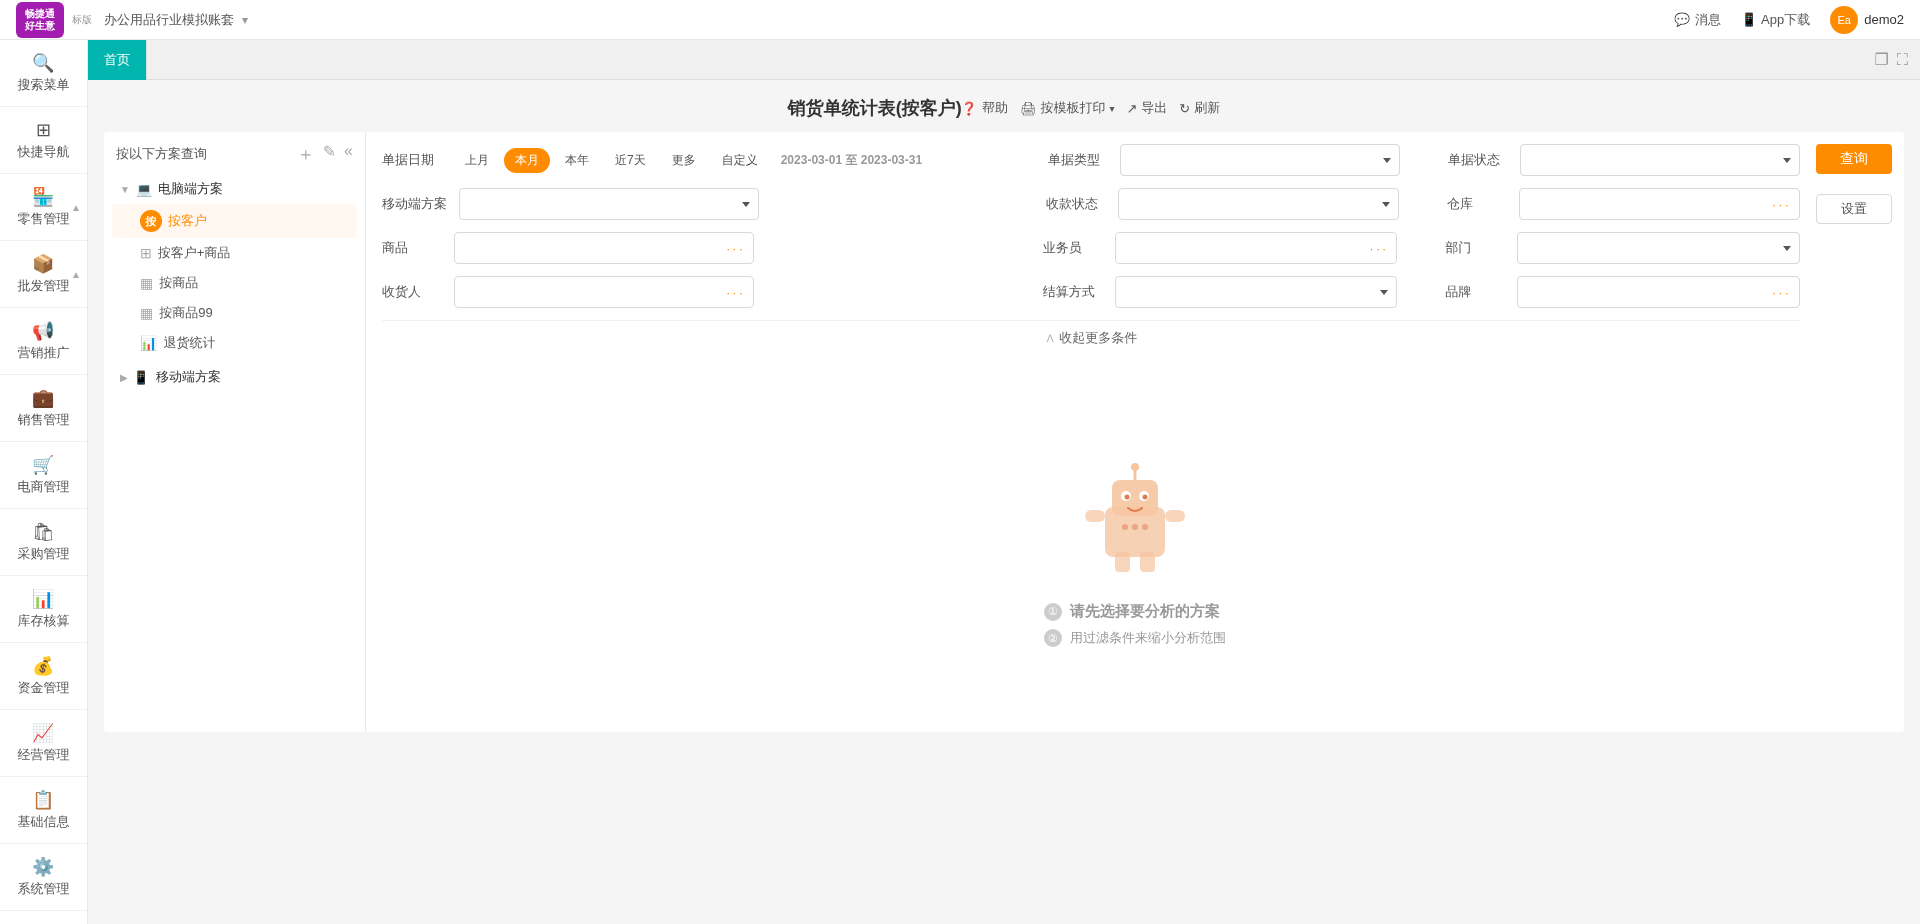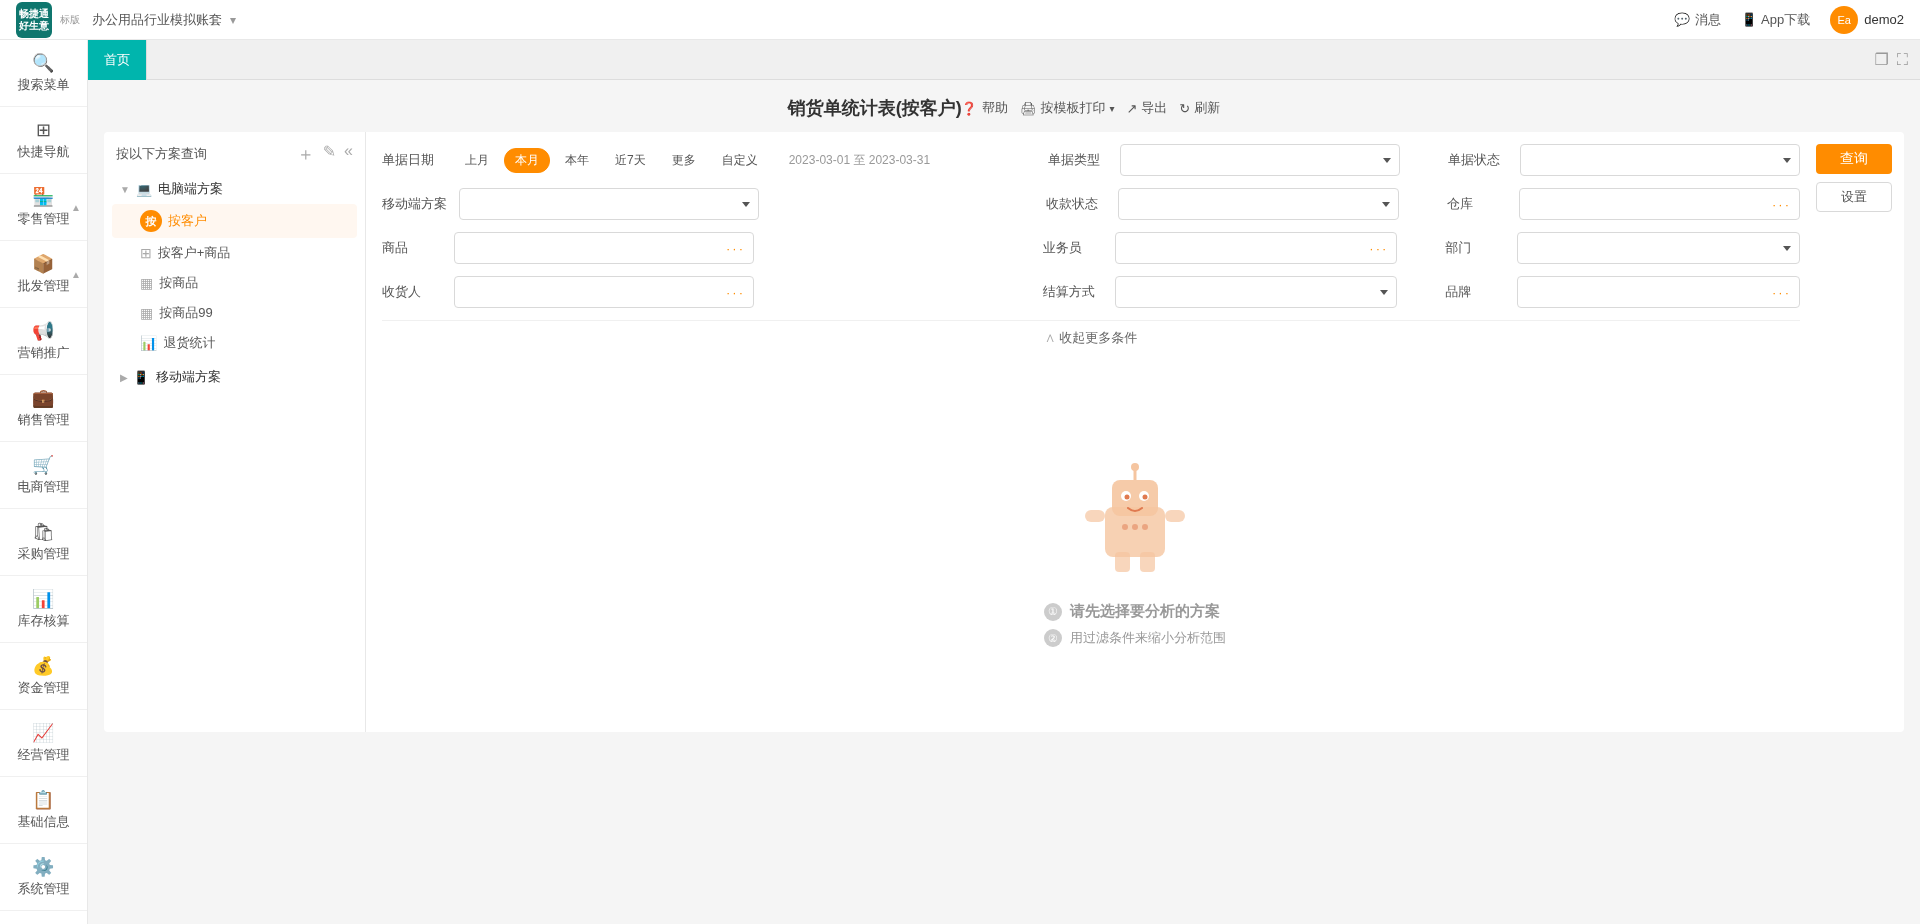--- a/index.html
+++ b/index.html
@@ -1,21 +1,21 @@
 <!DOCTYPE html>
 <html><head>
   <meta charset="utf-8">
   <style>
     * { margin: 0; padding: 0; box-sizing: border-box; }
     body { font-family: 'Microsoft YaHei', Arial, sans-serif; font-size: 13px; background: #f5f5f5; color: #333; width: 1920px; min-height: 924px; overflow-x: hidden; }
 
     
     .topbar { background: #fff; height: 40px; display: flex; align-items: center; justify-content: space-between; padding: 0 16px; border-bottom: 1px solid #e8e8e8; position: fixed; top: 0; left: 0; right: 0; z-index: 100; }
     .topbar-left { display: flex; align-items: center; gap: 8px; }
-    .logo { width: 36px; height: 36px; background: #0f766e; border-radius: 6px; display: flex; align-items: center; justify-content: center; }
+    .logo { width: 48px; height: 36px; background: #a21caf; border-radius: 6px; display: flex; align-items: center; justify-content: center; }
     .logo-text { color: #fff; font-size: 10px; text-align: center; line-height: 1.2; font-weight: bold; }
     .topbar-right { display: flex; align-items: center; gap: 20px; }
     .topbar-action { display: flex; align-items: center; gap: 4px; font-size: 13px; color: #555; cursor: pointer; }
     .user-avatar { width: 28px; height: 28px; border-radius: 50%; background: #ff8c00; display: flex; align-items: center; justify-content: center; color: #fff; font-size: 11px; overflow: hidden; }
 
     
     .sidebar { position: fixed; top: 40px; left: 0; width: 88px; bottom: 0; background: #fff; border-right: 1px solid #e8e8e8; z-index: 90; overflow-y: auto; }
     .sidebar-item { padding: 12px 0; text-align: center; cursor: pointer; color: #555; font-size: 13px; border-bottom: 1px solid #f0f0f0; }
     .sidebar-item-icon { font-size: 18px; margin-bottom: 2px; }
 
@@ -43,36 +43,36 @@
     .tree-group { margin-bottom: 4px; }
     .tree-group-header { display: flex; align-items: center; gap: 6px; padding: 6px 8px; cursor: pointer; color: #333; font-size: 13px; }
     .tree-item { display: flex; align-items: center; gap: 6px; padding: 6px 8px 6px 28px; cursor: pointer; color: #555; font-size: 13px; border-radius: 4px; }
     .tree-item.active { background: #fff7f0; color: #ff8c00; }
     .active-dot { width: 22px; height: 22px; background: #ff8c00; border-radius: 50%; display: flex; align-items: center; justify-content: center; color: #fff; font-size: 11px; font-weight: bold; flex-shrink: 0; }
     .filter-row { display: flex; align-items: center; gap: 12px; margin-bottom: 12px; }
     .filter-label { font-size: 13px; color: #555; white-space: nowrap; min-width: 60px; }
     .date-tabs { display: flex; align-items: center; gap: 4px; }
     .date-tab { padding: 3px 10px; font-size: 12px; border-radius: 3px; cursor: pointer; color: #555; border: 1px solid transparent; }
     .date-tab.active { background: #ff8c00; color: #fff; border-color: #ff8c00; border-radius: 12px; }
-    .date-range { font-size: 12px; color: #999; margin-left: 8px; }
+    .date-range { font-size: 12px; color: #999; margin-left: 0; font-weight: bold; }
     .filter-select { flex: 1; height: 32px; border: 1px solid #d9d9d9; border-radius: 4px; padding: 0 8px; display: flex; align-items: center; justify-content: space-between; cursor: pointer; color: #555; font-size: 13px; background: #fff; }
     .filter-input { flex: 1; height: 32px; border: 1px solid #d9d9d9; border-radius: 4px; padding: 0 8px; font-size: 13px; color: #555; background: #fff; display: flex; align-items: center; justify-content: space-between; cursor: pointer; }
     .filter-input .dots { color: #ff8c00; letter-spacing: 2px; }
 
     
     .collapse-row { text-align: center; padding: 8px 0; cursor: pointer; color: #666; font-size: 13px; border-top: 1px solid #f0f0f0; }
 
     
     .query-btn { background: #ff8c00; color: #fff; border: none; border-radius: 4px; padding: 6px 24px; font-size: 14px; cursor: pointer; font-weight: 500; }
     .settings-btn { background: #fff; color: #555; border: 1px solid #d9d9d9; border-radius: 4px; padding: 5px 16px; font-size: 13px; cursor: pointer; }
 
     
     .content-wrapper { display: flex; background: #fff; border-radius: 4px; position: relative; min-height: 600px; }
     .filter-wrapper { flex: 1; padding: 12px 16px; }
-    .right-btns { display: flex; flex-direction: column; gap: 8px; padding: 12px 12px 12px 0; }
+    .right-btns { display: flex; flex-direction: column; gap: 20px; padding: 12px 12px 12px 0; }
 
     
     .left-panel { width: 262px; min-width: 262px; border-right: 1px solid #e8e8e8; padding: 10px 0; }
 
     .chevron-down { display: inline-block; width: 0; height: 0; border-left: 4px solid transparent; border-right: 4px solid transparent; border-top: 5px solid currentColor; vertical-align: middle; }
   </style>
 </head>
 <body>
 
 <div class="topbar">

